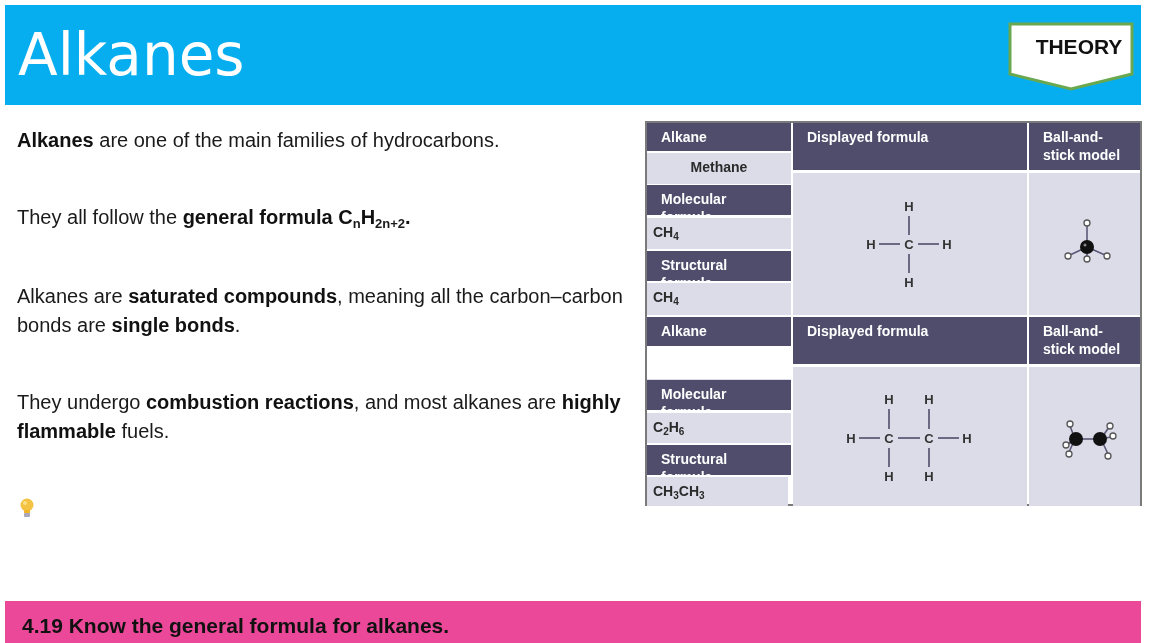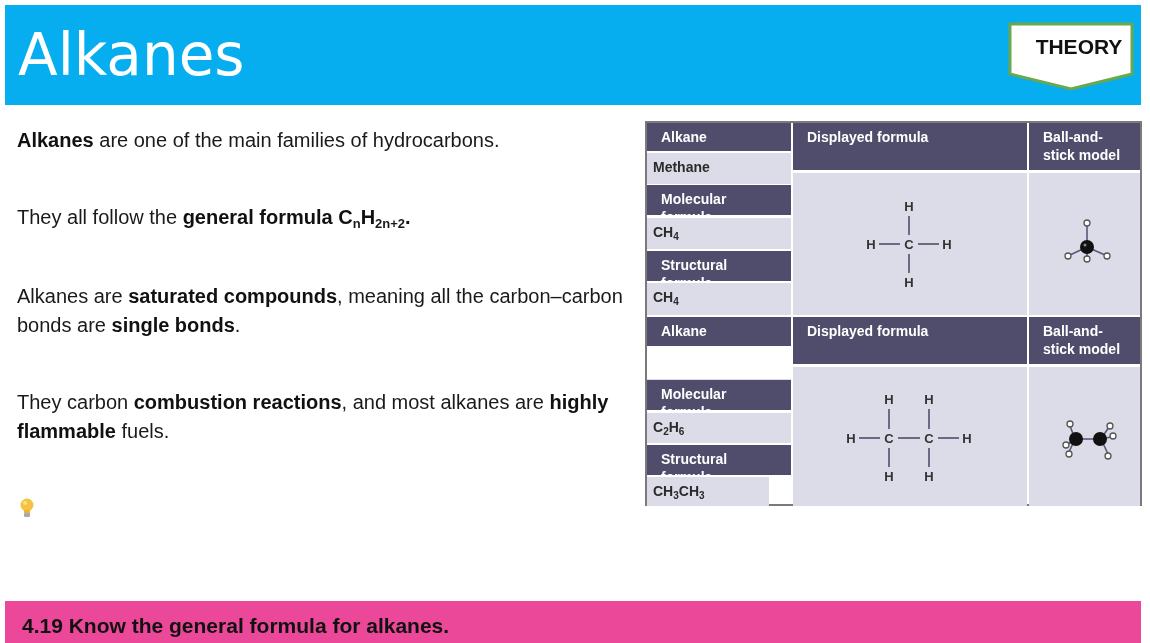--- a/index.html
+++ b/index.html
@@ -72,37 +72,37 @@
 
 <div class="para" style="top:203px;">
   <span>They all follow the </span><b>general formula C</b><sub>n</sub><b>H</b><sub>2n+2</sub><b>.</b>
 </div>
 
 <div class="para" style="top:282px;">
   <span>Alkanes are </span><b>saturated compounds</b><span>, meaning all the carbon–carbon bonds are </span><b>single bonds</b><span>.</span>
 </div>
 
 <div class="para" style="top:388px;">
-  <span>They carbon </span><b>combustion reactions</b><span>, and most alkanes are </span><b>highly flammable</b><span> fuels.</span>
+  <span>They undergo </span><b>combustion reactions</b><span>, and most alkanes are </span><b>highly flammable</b><span> fuels.</span>
 </div>
 
 <div class="para tip" style="top:494px;">
   <svg class="bulb" viewBox="0 0 20 22">
     <circle cx="10" cy="8" r="6.5" fill="#f5c343"></circle>
     <circle cx="8" cy="6" r="2" fill="#fbe08a"></circle>
     <rect x="7" y="13" width="6" height="3" fill="#f0b429"></rect>
     <rect x="7" y="16" width="6" height="4" rx="1" fill="#a9a6b8"></rect>
   </svg>
 </div>
 
 <div class="table-wrap">
 
   <div class="block" style="top:0;">
     <div class="cell hdr" style="left:0; top:0; width:144px; height:28px;">Alkane</div>
-    <div class="cell lt" style="left:0; top:30px; width:144px; height:31px;">Methane</div>
+    <div class="cell lt" style="left:0; top:30px; width:144px; height:31px;text-align:center;">Methane</div>
     <div class="cell hdr" style="left:0; top:62px; width:144px; height:30px;">Molecular formula</div>
     <div class="cell lt" style="left:0; top:95px; width:144px; height:31px;">
       <span>CH</span><sub>4</sub>
     </div>
     <div class="cell hdr" style="left:0; top:128px; width:144px; height:30px;">Structural formula</div>
     <div class="cell lt" style="left:0; top:160px; width:144px; height:32px;">
       <span>CH</span><sub>4</sub>
     </div>
 
     <div class="cell hdr" style="left:146px; top:0; width:234px; height:47px;">Displayed formula</div>
@@ -148,21 +148,21 @@
   <div style="position:absolute; left:0; top:192px; width:493px; height:2px; background:#ffffff;"></div>
 
   <div class="block" style="top:194px; height:189px;">
     <div class="cell hdr" style="left:0; top:0; width:144px; height:29px;">Alkane</div>
     <div class="cell lt" style="left:0; top:26px; width:144px; height:29px;margin-top:36px;">Ethane</div>
     <div class="cell hdr" style="left:0; top:63px; width:144px; height:30px;">Molecular formula</div>
     <div class="cell lt" style="left:0; top:96px; width:144px; height:30px;">
       <span>C</span><sub>2</sub><span>H</span><sub>6</sub>
     </div>
     <div class="cell hdr" style="left:0; top:128px; width:144px; height:30px;">Structural formula</div>
-    <div class="cell lt" style="left:0; top:160px; width:122px; height:29px;">
+    <div class="cell lt" style="left:0; top:160px; width:141px; height:29px;">
       <span>CH</span><sub>3</sub><span>CH</span><sub>3</sub>
     </div>
 
     <div class="cell hdr" style="left:146px; top:0; width:234px; height:47px;">Displayed formula</div>
     <div class="cell lt" style="left:146px; top:50px; width:234px; height:139px; padding:0;">
       <svg class="formula-svg" style="left:0; top:0;" width="234" height="139">
         <g font-family="Liberation Sans, sans-serif" font-size="13" font-weight="bold" fill="#333" text-anchor="middle">
           <text x="96" y="37">H</text>
           <text x="136" y="37">H</text>
           <text x="58" y="76">H</text>

